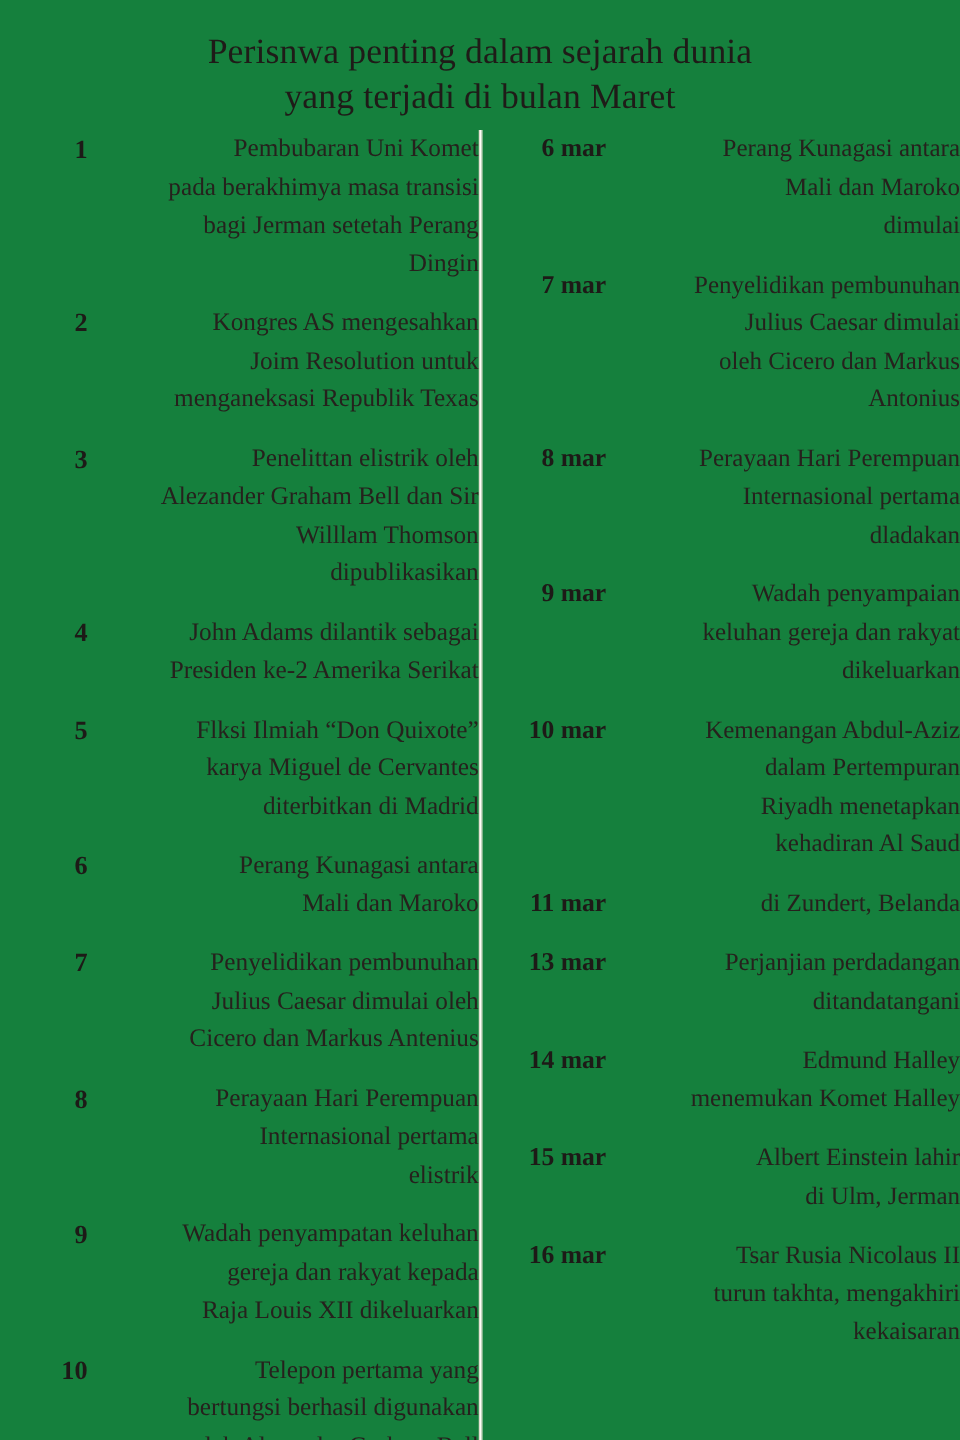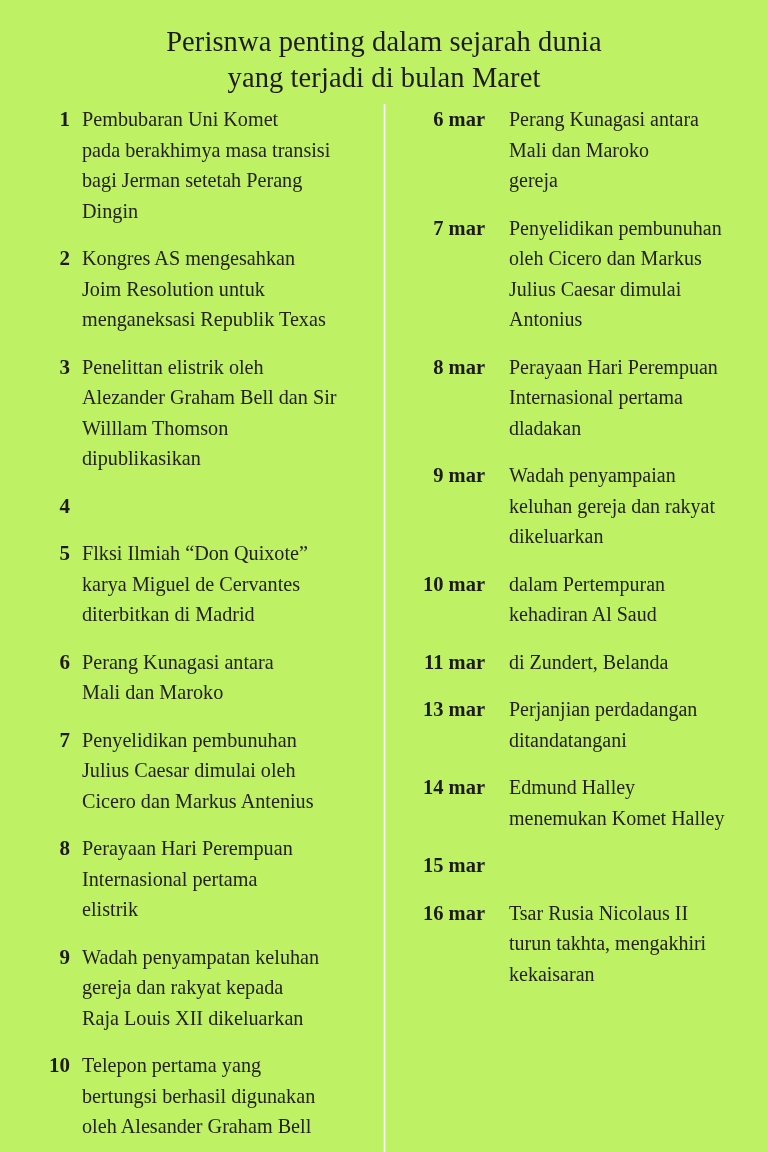--- a/index.html
+++ b/index.html
@@ -12,21 +12,21 @@
     background: #f8f4ec;
     font-family: "Liberation Serif", "DejaVu Serif", serif;
     color: #231f1c;
     overflow: hidden;
     position: relative;
   }
   .page {
     width: 768px;
     height: 1152px;
     position: relative;
-    background: #bef264;
+    background: #15803d;
     overflow: hidden;
   }
   
   .title-block {
     padding-top: 24px;
     text-align: center;
   }
   .title-line {
     font-size: 28.5px;
     line-height: 36px;
@@ -87,20 +87,21 @@
     margin-right: 12px;
   }
   .col-right .entry .marker {
     width: 83px;
     font-size: 20.5px;
     line-height: 30.5px;
     margin-right: 24px;
   }
   .entry .body {
     flex: 1 1 auto;
+    text-align: right;
   }
   .entry .body .ln {
     font-size: 20.5px;
     line-height: 30.5px;
     color: #26211d;
     white-space: nowrap;
   }
   .col-left .entry .body .ln { font-size: 20.2px; }
   .col-right .entry .body .ln { font-size: 20px; }
 </style>
@@ -138,20 +139,24 @@
           <div class="marker">3</div>
           <div class="body">
             <div class="ln">Penelittan elistrik oleh</div>
             <div class="ln">Alezander Graham Bell dan Sir</div>
             <div class="ln">Willlam Thomson</div>
             <div class="ln">dipublikasikan</div>
           </div>
         </div>
         <div class="entry">
           <div class="marker">4</div>
+          <div class="body">
+            <div class="ln">John Adams dilantik sebagai</div>
+            <div class="ln">Presiden ke-2 Amerika Serikat</div>
+          </div>
         </div>
         <div class="entry">
           <div class="marker">5</div>
           <div class="body">
             <div class="ln">Flksi Ilmiah “Don Quixote”</div>
             <div class="ln">karya Miguel de Cervantes</div>
             <div class="ln">diterbitkan di Madrid</div>
           </div>
         </div>
         <div class="entry">
@@ -196,29 +201,29 @@
       </div>
 
     <div class="divider"></div>
 
     <div class="col col-right" id="right-col">
         <div class="entry">
           <div class="marker">6 mar</div>
           <div class="body">
             <div class="ln">Perang Kunagasi antara</div>
             <div class="ln">Mali dan Maroko</div>
-            <div class="ln">gereja</div>
+            <div class="ln">dimulai</div>
           </div>
         </div>
         <div class="entry">
           <div class="marker">7 mar</div>
           <div class="body">
             <div class="ln">Penyelidikan pembunuhan</div>
+            <div class="ln">Julius Caesar dimulai</div>
             <div class="ln">oleh Cicero dan Markus</div>
-            <div class="ln">Julius Caesar dimulai</div>
             <div class="ln">Antonius</div>
           </div>
         </div>
         <div class="entry">
           <div class="marker">8 mar</div>
           <div class="body">
             <div class="ln">Perayaan Hari Perempuan</div>
             <div class="ln">Internasional pertama</div>
             <div class="ln">dladakan</div>
           </div>
@@ -227,21 +232,23 @@
           <div class="marker">9 mar</div>
           <div class="body">
             <div class="ln">Wadah penyampaian</div>
             <div class="ln">keluhan gereja dan rakyat</div>
             <div class="ln">dikeluarkan</div>
           </div>
         </div>
         <div class="entry">
           <div class="marker">10 mar</div>
           <div class="body">
+            <div class="ln">Kemenangan Abdul-Aziz</div>
             <div class="ln">dalam Pertempuran</div>
+            <div class="ln">Riyadh menetapkan</div>
             <div class="ln">kehadiran Al Saud</div>
           </div>
         </div>
         <div class="entry">
           <div class="marker">11 mar</div>
           <div class="body">
             <div class="ln">di Zundert, Belanda</div>
           </div>
         </div>
         <div class="entry">
@@ -253,20 +260,24 @@
         </div>
         <div class="entry">
           <div class="marker">14 mar</div>
           <div class="body">
             <div class="ln">Edmund Halley</div>
             <div class="ln">menemukan Komet Halley</div>
           </div>
         </div>
         <div class="entry">
           <div class="marker">15 mar</div>
+          <div class="body">
+            <div class="ln">Albert Einstein lahir</div>
+            <div class="ln">di Ulm, Jerman</div>
+          </div>
         </div>
         <div class="entry">
           <div class="marker">16 mar</div>
           <div class="body">
             <div class="ln">Tsar Rusia Nicolaus II</div>
             <div class="ln">turun takhta, mengakhiri</div>
             <div class="ln">kekaisaran</div>
           </div>
         </div>
       </div>

